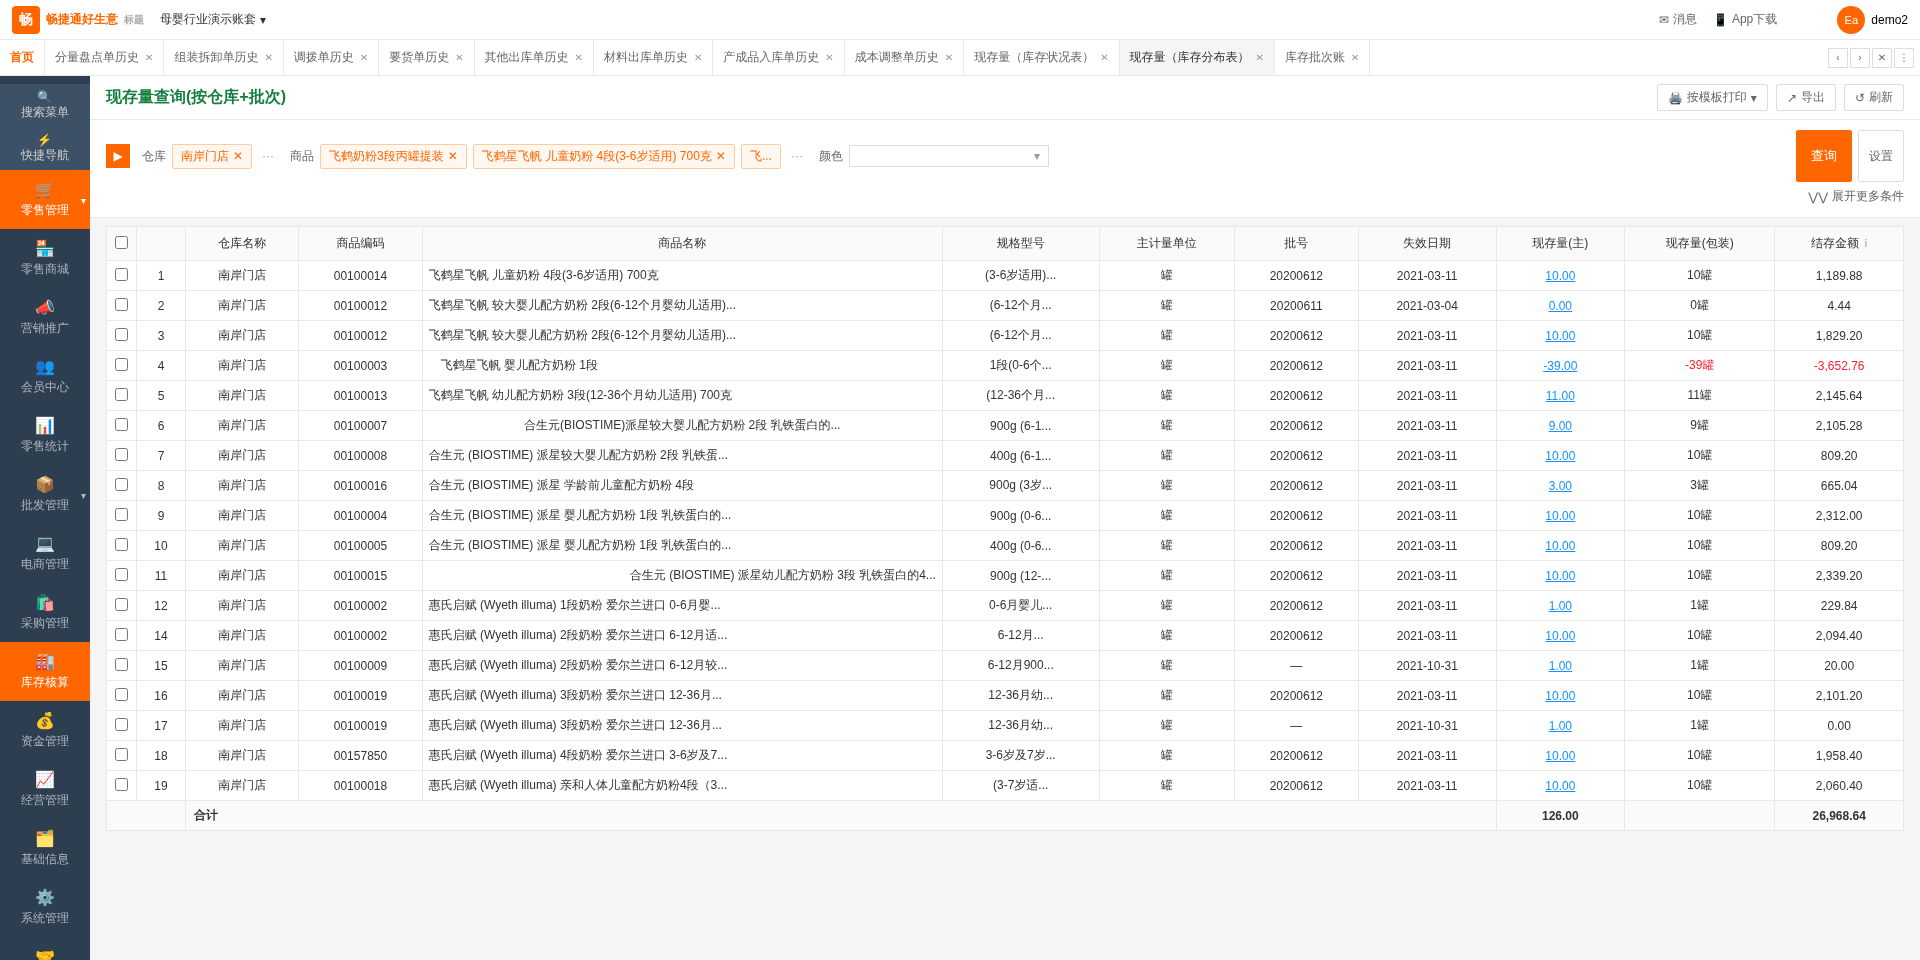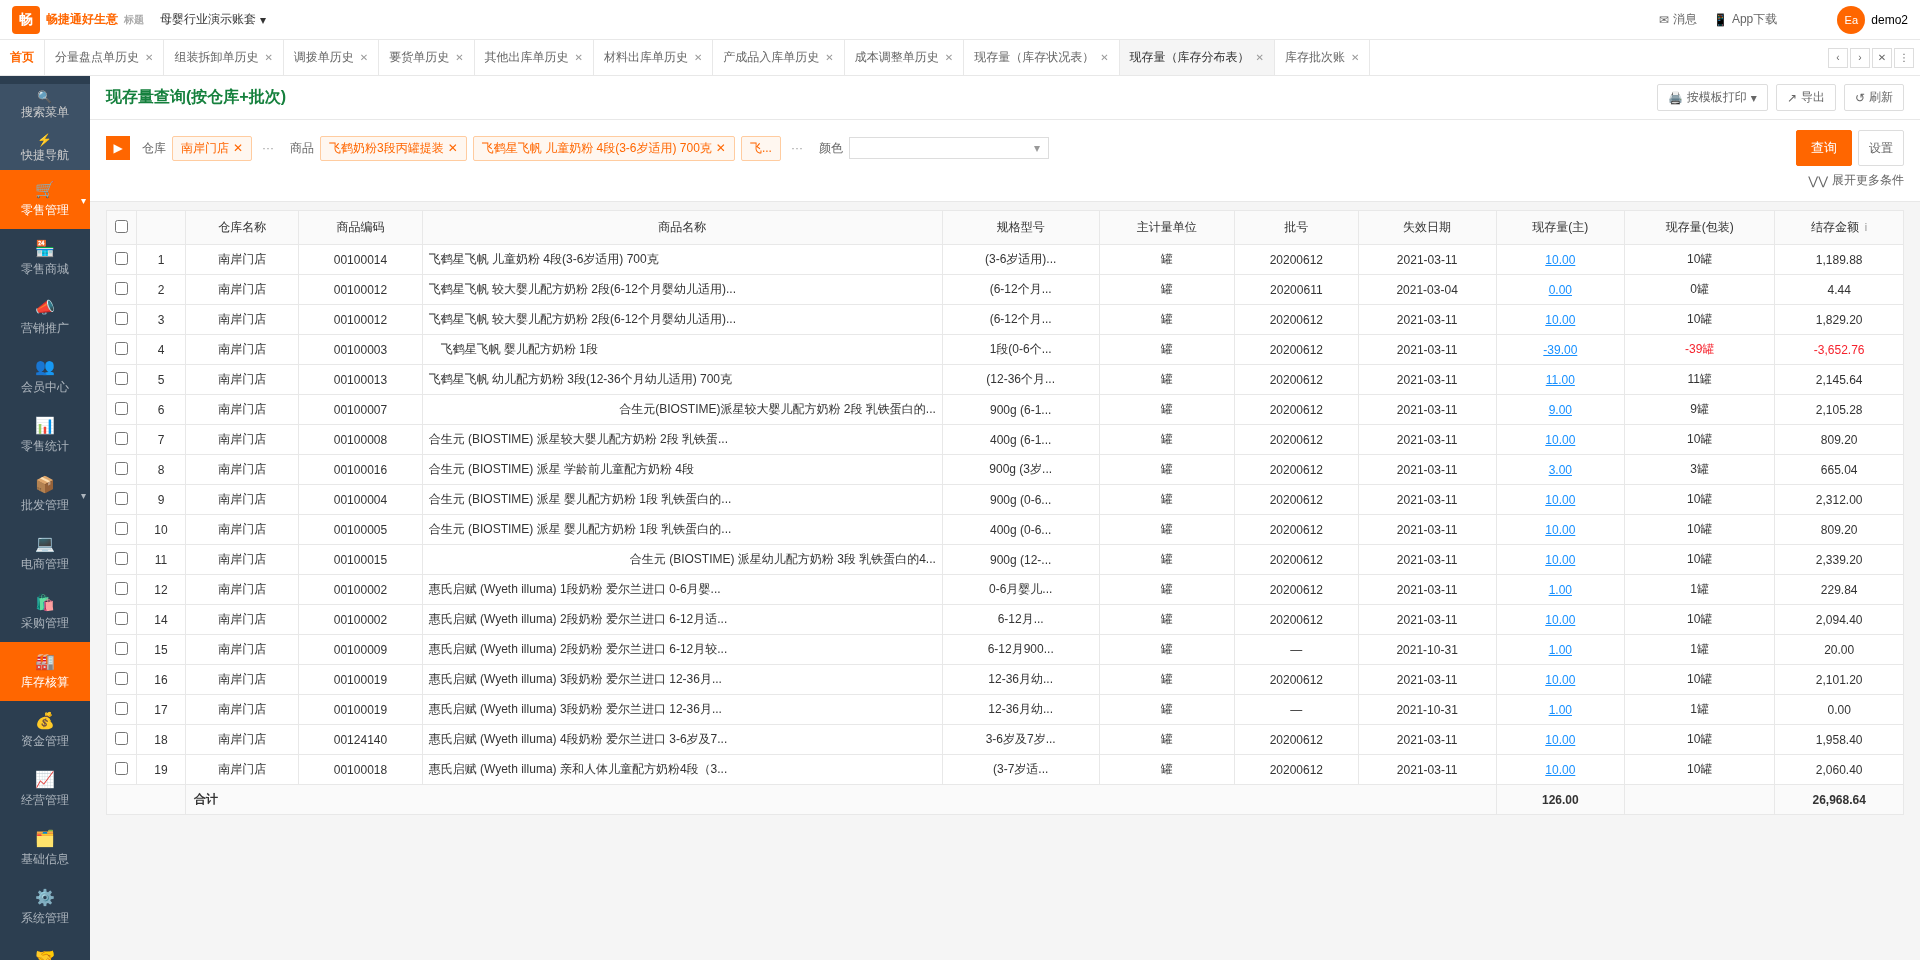--- a/index.html
+++ b/index.html
@@ -35,21 +35,21 @@
     .sidebar-nav { background: #3d5166; color: #ccc; padding: 6px 4px; text-align: center; font-size: 11px; cursor: pointer; width: 100%; }
 
     
     .content-area { flex: 1; background: #f5f5f5; display: flex; flex-direction: column; overflow: hidden; }
 
     
     .page-header { background: #fff; padding: 8px 16px; display: flex; align-items: center; justify-content: space-between; border-bottom: 1px solid #e8e8e8; }
     .page-title { font-size: 16px; font-weight: bold; color: #15803d; }
     .page-actions { display: flex; align-items: center; gap: 8px; }
     .action-btn { display: flex; align-items: center; gap: 4px; padding: 4px 10px; border: 1px solid #ddd; background: #fff; cursor: pointer; color: #666; font-size: 12px; border-radius: 2px; }
-    .action-btn.orange { background: #ff6600; color: white; border-color: #ff6600; padding: 8px 14px; font-size: 13px; }
+    .action-btn.orange { background: #ff6600; color: white; border-color: #ff6600; padding: 16px 14px; font-size: 13px; }
 
     
     .filter-area { background: #fff; padding: 10px 16px; border-bottom: 1px solid #e8e8e8; }
     .filter-row { display: flex; align-items: center; gap: 12px; flex-wrap: nowrap; }
     .filter-toggle { width: 24px; height: 24px; background: #ff6600; color: white; border: none; cursor: pointer; display: flex; align-items: center; justify-content: center; font-size: 12px; flex-shrink: 0; }
     .filter-group { display: flex; align-items: center; gap: 6px; }
     .filter-label { color: #666; white-space: nowrap; }
     .filter-tag { display: flex; align-items: center; gap: 4px; background: #fff7f0; border: 1px solid #ffcca0; padding: 3px 8px; border-radius: 2px; color: #ff6600; cursor: pointer; }
     .filter-tag .close { cursor: pointer; color: #ff6600; }
     .filter-dots { color: #999; cursor: pointer; padding: 0 4px; }
@@ -395,21 +395,21 @@
     <td>2021-03-11</td>
     <td class="link ">11.00</td>
     <td class="">11罐</td>
     <td class="">2,145.64</td>
   </tr>
             <tr>
     <td><input type="checkbox" style=""></td>
     <td>6</td>
     <td>南岸门店</td>
     <td>00100007</td>
-    <td style="text-align:right;max-width:280px;overflow:hidden;text-overflow:ellipsis;white-space:nowrap;">合生元(BIOSTIME)派星较大婴儿配方奶粉 2段 乳铁蛋白的...</td>
+    <td style="text-align:center;max-width:280px;overflow:hidden;text-overflow:ellipsis;white-space:nowrap;">合生元(BIOSTIME)派星较大婴儿配方奶粉 2段 乳铁蛋白的...</td>
     <td>900g (6-1...</td>
     <td>罐</td>
     <td>20200612</td>
     <td>2021-03-11</td>
     <td class="link ">9.00</td>
     <td class="">9罐</td>
     <td class="">2,105.28</td>
   </tr>
             <tr>
     <td><input type="checkbox" style=""></td>
@@ -548,21 +548,21 @@
     <td>—</td>
     <td>2021-10-31</td>
     <td class="link ">1.00</td>
     <td class="">1罐</td>
     <td class="">0.00</td>
   </tr>
             <tr>
     <td><input type="checkbox" style=""></td>
     <td>18</td>
     <td>南岸门店</td>
-    <td>00124140</td>
+    <td>00157850</td>
     <td style="text-align:left;max-width:280px;overflow:hidden;text-overflow:ellipsis;white-space:nowrap;">惠氏启赋 (Wyeth illuma) 4段奶粉 爱尔兰进口 3-6岁及7...</td>
     <td>3-6岁及7岁...</td>
     <td>罐</td>
     <td>20200612</td>
     <td>2021-03-11</td>
     <td class="link ">10.00</td>
     <td class="">10罐</td>
     <td class="">1,958.40</td>
   </tr>
             <tr>

